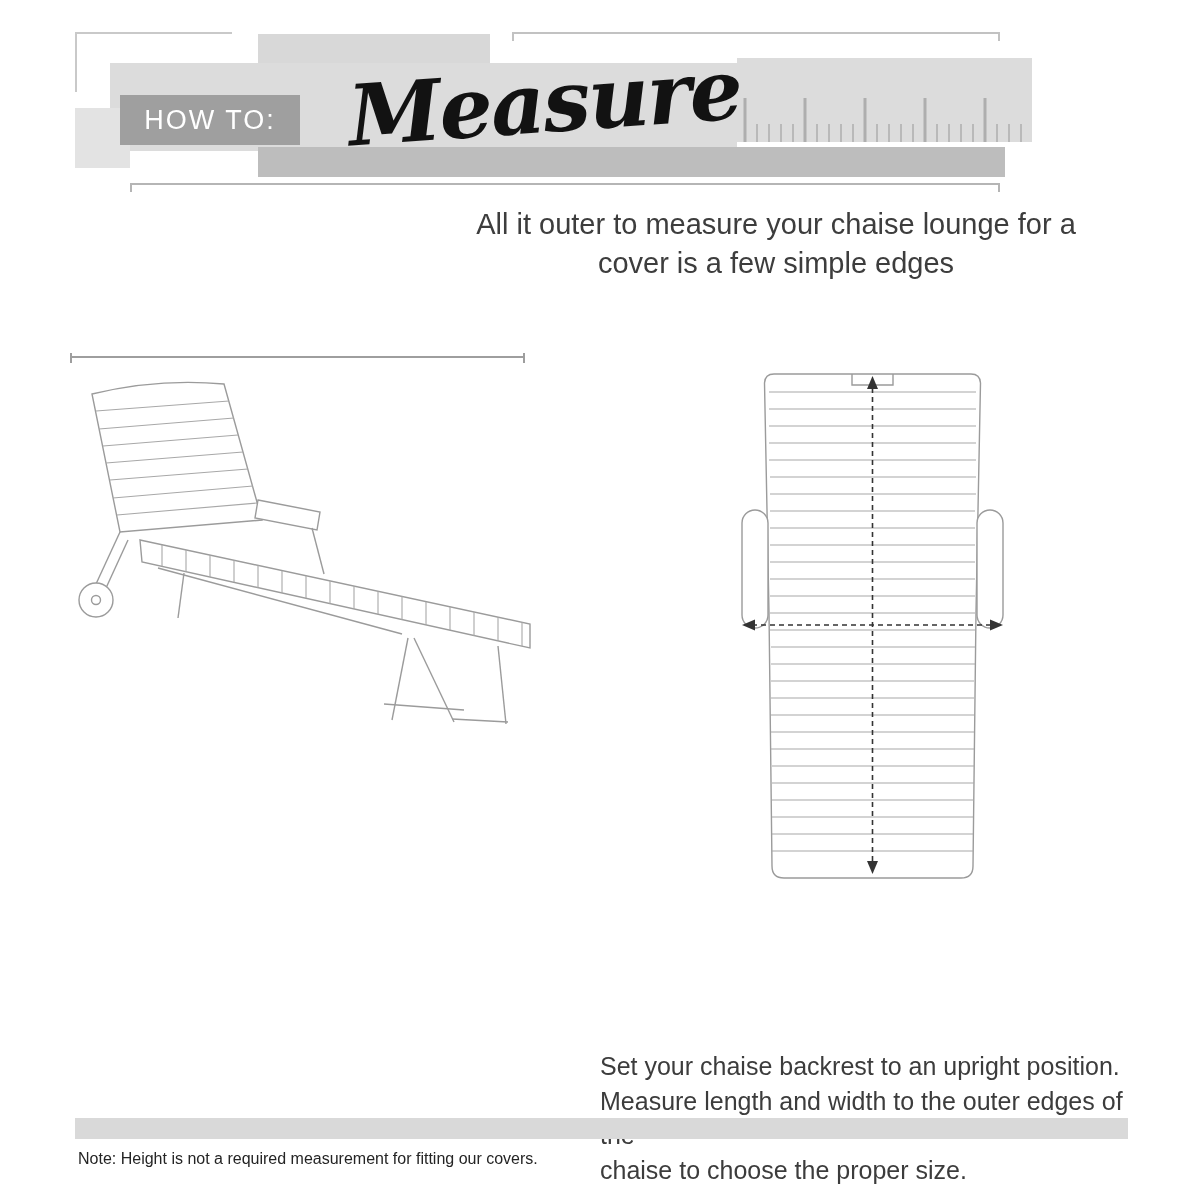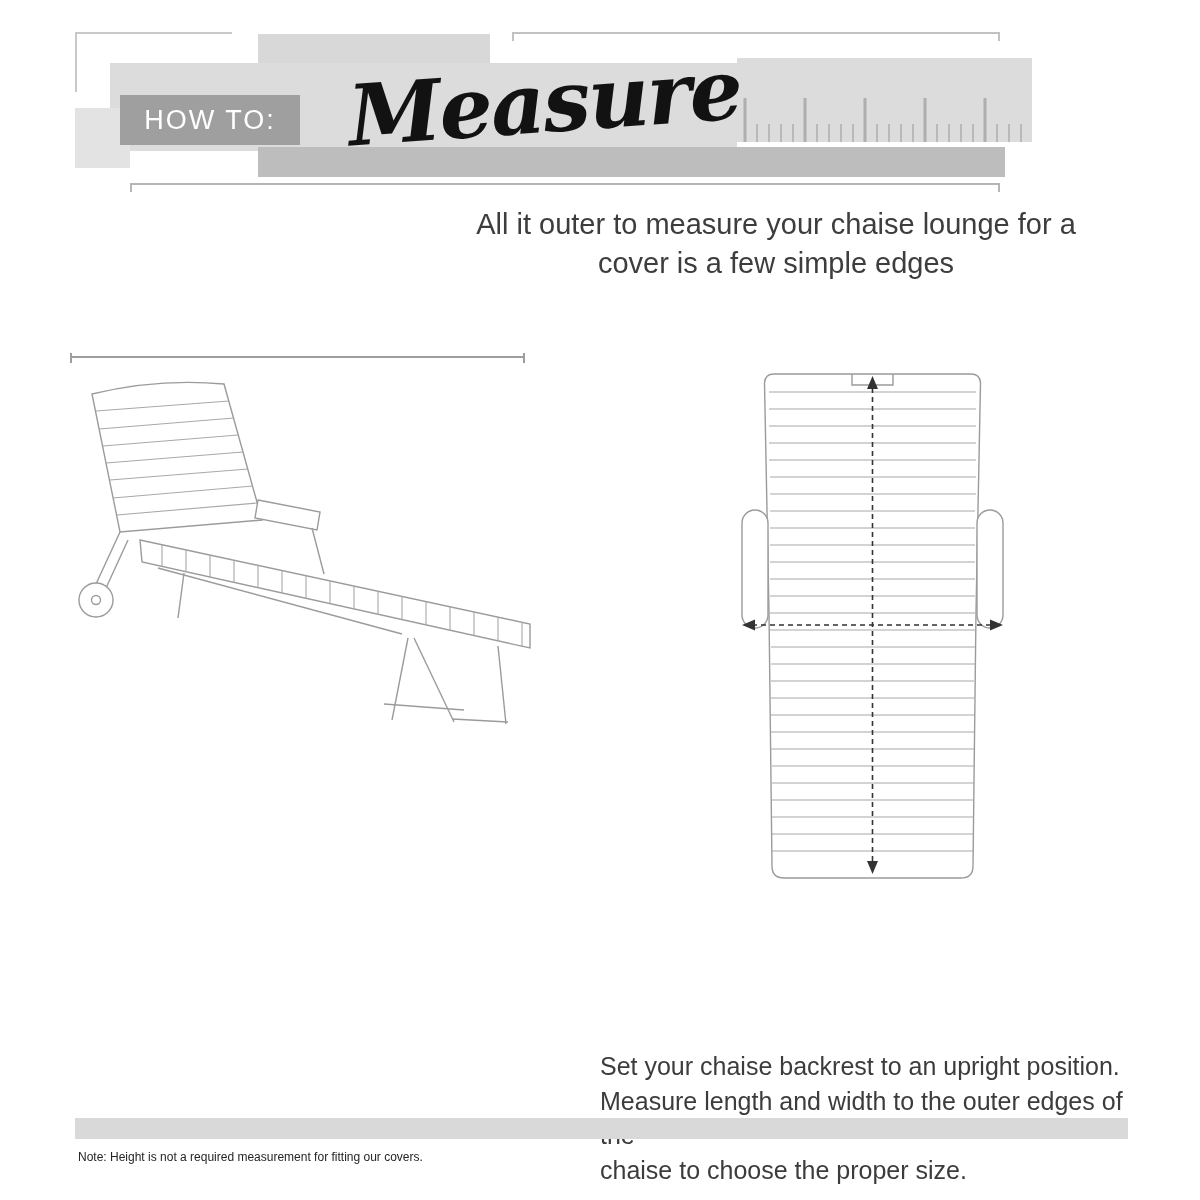--- a/index.html
+++ b/index.html
@@ -36,21 +36,21 @@
   .measure-line .tick{position:absolute;top:-5px;width:2px;height:10px;background:#9e9e9e;}
   .measure-line .tick.left{left:0;}
   .measure-line .tick.right{right:0;}
   .side-view{position:absolute;left:62px;top:372px;}
   .top-view{position:absolute;left:740px;top:362px;}
 
   
   .instructions{position:absolute;left:600px;top:1002px;width:555px;
     font-size:25px;line-height:1.38;color:#3c3c3c;margin-top:47px;}
   .divider{position:absolute;left:75px;top:1118px;width:1053px;height:21px;background:#d9d9d9;}
-  .note{position:absolute;left:78px;top:1150px;font-size:12px;color:#242424;}
+  .note{position:absolute;left:78px;top:1150px;font-size:16px;color:#242424;}
 
   svg{display:block;}
   .sketch{stroke:#9b9b9b;stroke-width:1.4;fill:none;}
   .sketch-fill{stroke:#9b9b9b;stroke-width:1.4;fill:#ffffff;}
   .slat{stroke:#a8a8a8;stroke-width:1.1;fill:none;}
   .arrow{stroke:#333333;stroke-width:1.6;fill:none;stroke-dasharray:5 4;}
   .arrowhead{fill:#333333;stroke:none;}
   .rtickL{stroke:#aeaeae;stroke-width:3;}
   .rtickS{stroke:#b9b9b9;stroke-width:2;}
 </style>

